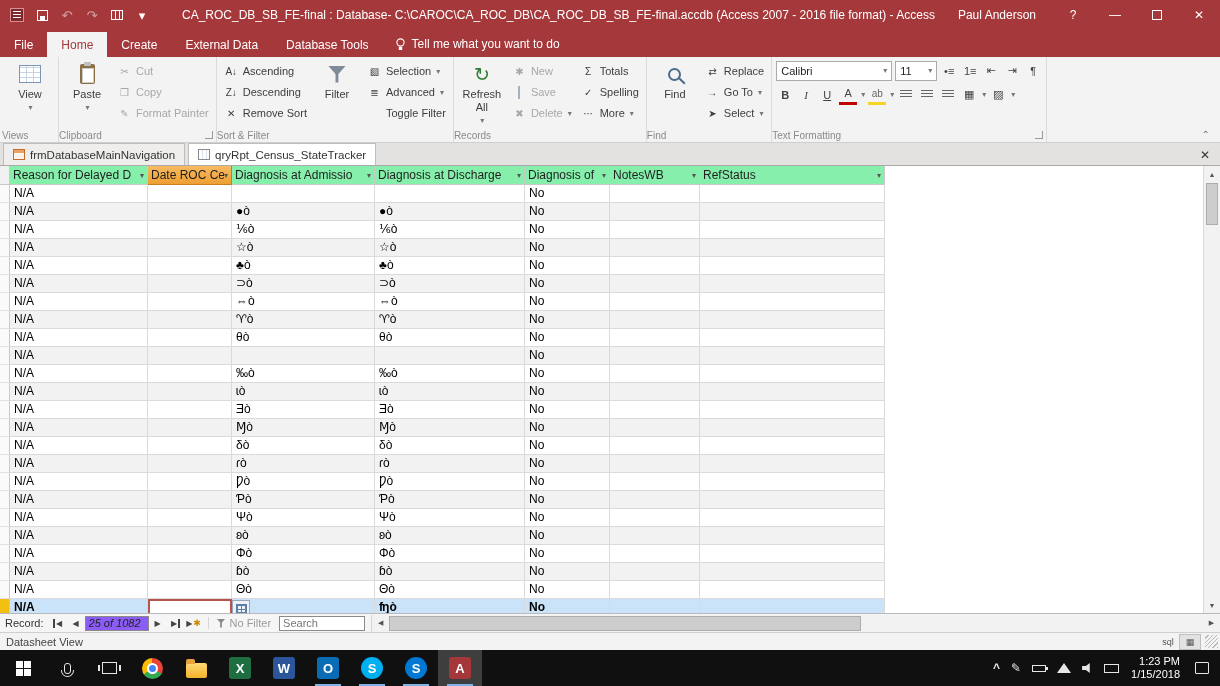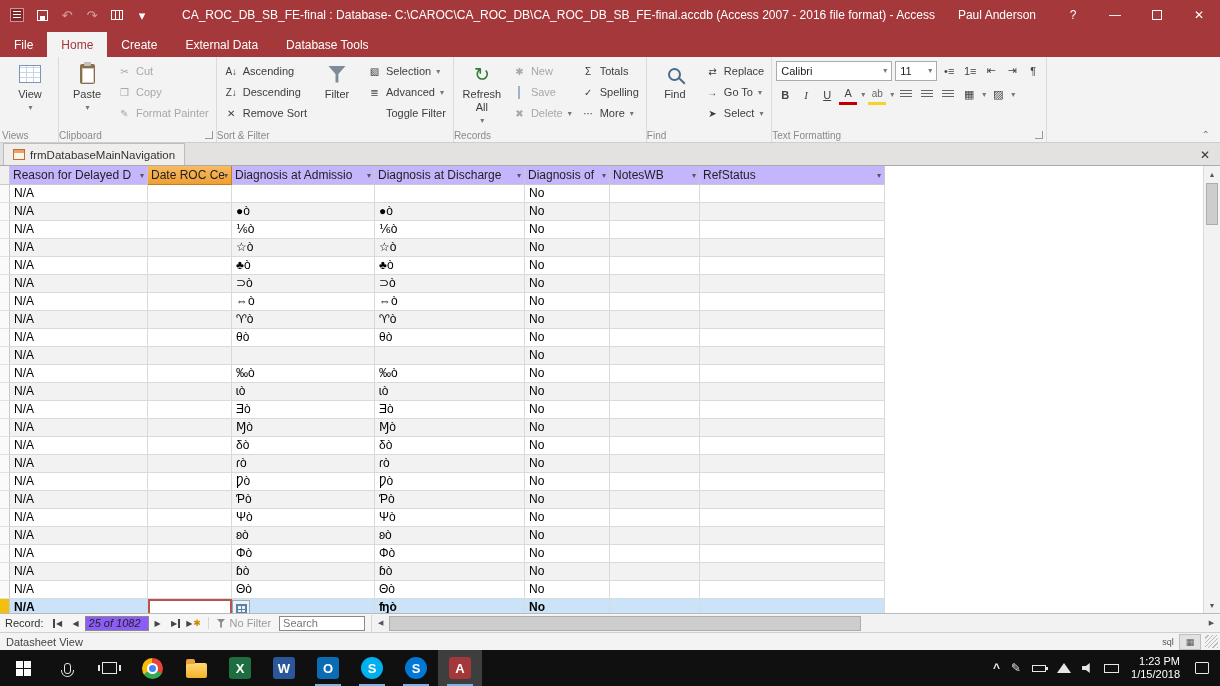--- a/index.html
+++ b/index.html
@@ -68,21 +68,21 @@
   .dtab { display:flex; align-items:center; gap:5px; padding:0 9px; font-size:11.5px; color:#333; background:#EFEEED; border:1px solid #BDBDBD; border-bottom:none; margin-left:3px; height:22px; }
   .dtab.active { background:#FFFFFF; }
   .form-ico { width:12px; height:11px; border:1px solid #C86A2E; background:linear-gradient(#E9A268 0 3px,#FBF4E8 3px); }
   .query-ico { width:12px; height:11px; border:1px solid #8A8A8A; background:repeating-linear-gradient(90deg,#fff 0 3px,#D8E4F0 3px 4px); }
   .dt-close { margin-left:auto; padding:0 10px 3px 0; color:#333; font-size:12px; }
 
   
   .sheet { flex:1; position:relative; background:#fff; overflow:hidden; }
   .ds-header { display:flex; height:19px; }
   .ds-corner { width:10px; flex:0 0 10px; background:#F0F0F0; border-right:1px solid #C9C9C9; border-bottom:1px solid #C9C9C9; }
-  .ds-hcell { position:relative; display:flex; align-items:center; background:#c4b5fd; border-right:1px solid #C9C9C9; border-bottom:1px solid #C9C9C9; font-size:12px; color:#1F1F1F; padding:0 3px; flex:0 0 auto; }
+  .ds-hcell { position:relative; display:flex; align-items:center; background:#86efac; border-right:1px solid #C9C9C9; border-bottom:1px solid #C9C9C9; font-size:12px; color:#1F1F1F; padding:0 3px; flex:0 0 auto; }
   .ds-hcell.sel { background:linear-gradient(#F8BA63,#EE9F33); border-color:#C87E1F; }
   .hlabel { white-space:nowrap; overflow:hidden; }
   .harrow { font-size:8px; color:#555; margin-left:auto; }
   .ds-row { display:flex; height:18px; }
   .row-selector { width:10px; flex:0 0 10px; background:#FAFAFA; border-right:1px solid #C9C9C9; border-bottom:1px solid #E2E2E2; }
   .row-selector.current { background:#F2C011; }
   .ds-cell { flex:0 0 auto; border-right:1px solid #DADADA; border-bottom:1px solid #DADADA; padding:1px 4px 0 4px; font-size:12px; color:#000; white-space:nowrap; overflow:visible; background:#fff; }
   .ds-row.alt .ds-cell { background:#F2F2F2; }
   .ds-row.selected .ds-cell { background:#CBE3F9; font-weight:bold; }
   .ds-cell.active-cell { background:#fff !important; border:2px solid #B8544C !important; position:relative; }
@@ -181,20 +181,27 @@
     <span class="winbtn">✕</span>
   </div>
 </div>
 
 <div class="ribbon-tabs">
   <div class="rtab">File</div>
   <div class="rtab active">Home</div>
   <div class="rtab">Create</div>
   <div class="rtab">External Data</div>
   <div class="rtab">Database Tools</div>
+  <div class="tellme">
+    <svg class="bulb" viewBox="0 0 11 13">
+        <circle cx="5.5" cy="4.5" r="3.6" fill="none" stroke="#fff" stroke-width="1.1"></circle>
+        <rect x="3.8" y="9" width="3.4" height="3" fill="#fff"></rect>
+      </svg>
+    <span>Tell me what you want to do</span>
+  </div>
 </div>
 
 <div class="ribbon">
 
   <div class="rgroup">
     <div class="rg-content">
       <div class="big-btn">
         <span class="big-icon">
             <span class="grid-ico"></span>
           </span>
@@ -388,20 +395,24 @@
     <span class="launcher"></span>
   </div>
 
   <span class="ribbon-collapse">⌃</span>
 </div>
 
 <div class="doctabs">
   <div class="dtab">
     <span class="form-ico"></span>
     <span>frmDatabaseMainNavigation</span>
+  </div>
+  <div class="dtab active">
+    <span class="query-ico"></span>
+    <span>qryRpt_Census_StateTracker</span>
   </div>
   <div class="dt-close">✕</div>
 </div>
 
 <div class="sheet">
   <div class="ds-header">
       <div class="ds-corner"></div>
       <div class="ds-hcell" style="width: 138px;">
         <div class="hlabel" style="flex: 1 1 0%;">Reason for Delayed D</div>
         <div class="harrow">▾</div>

